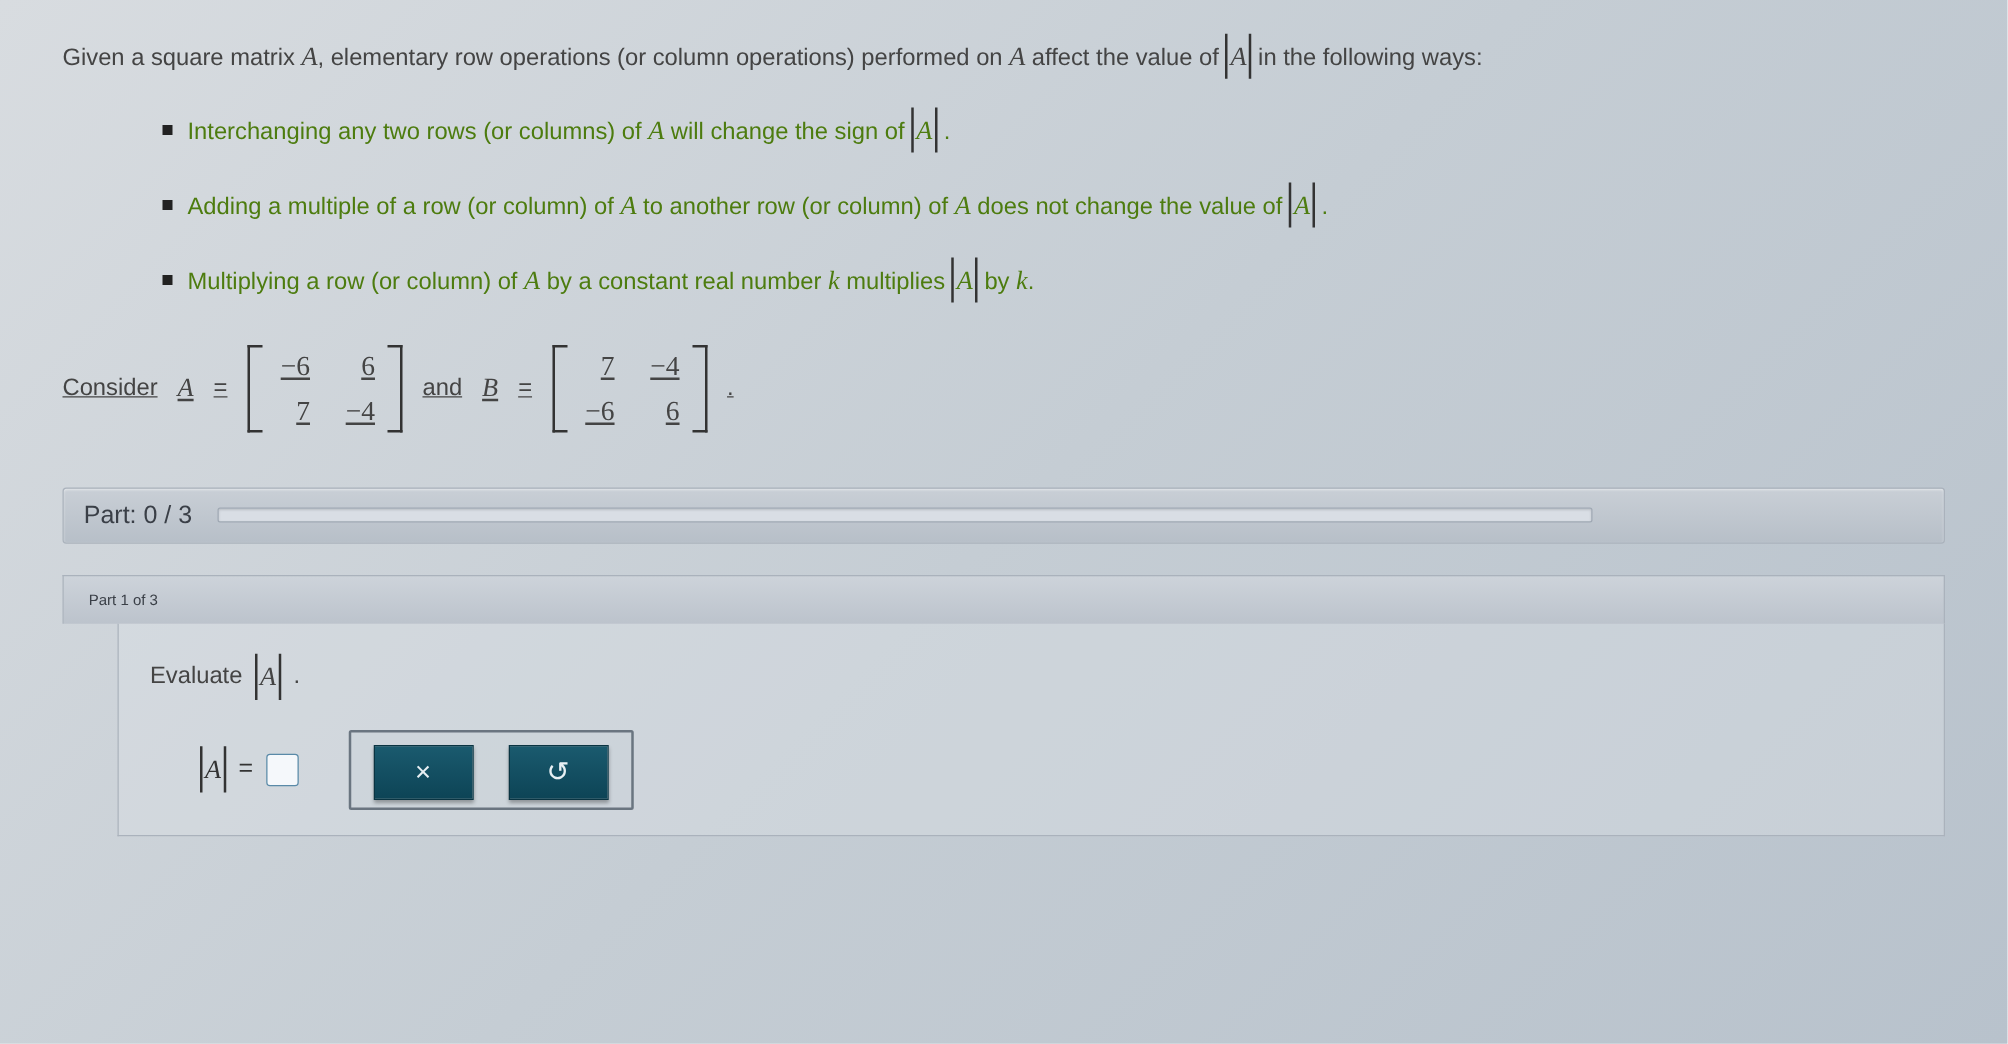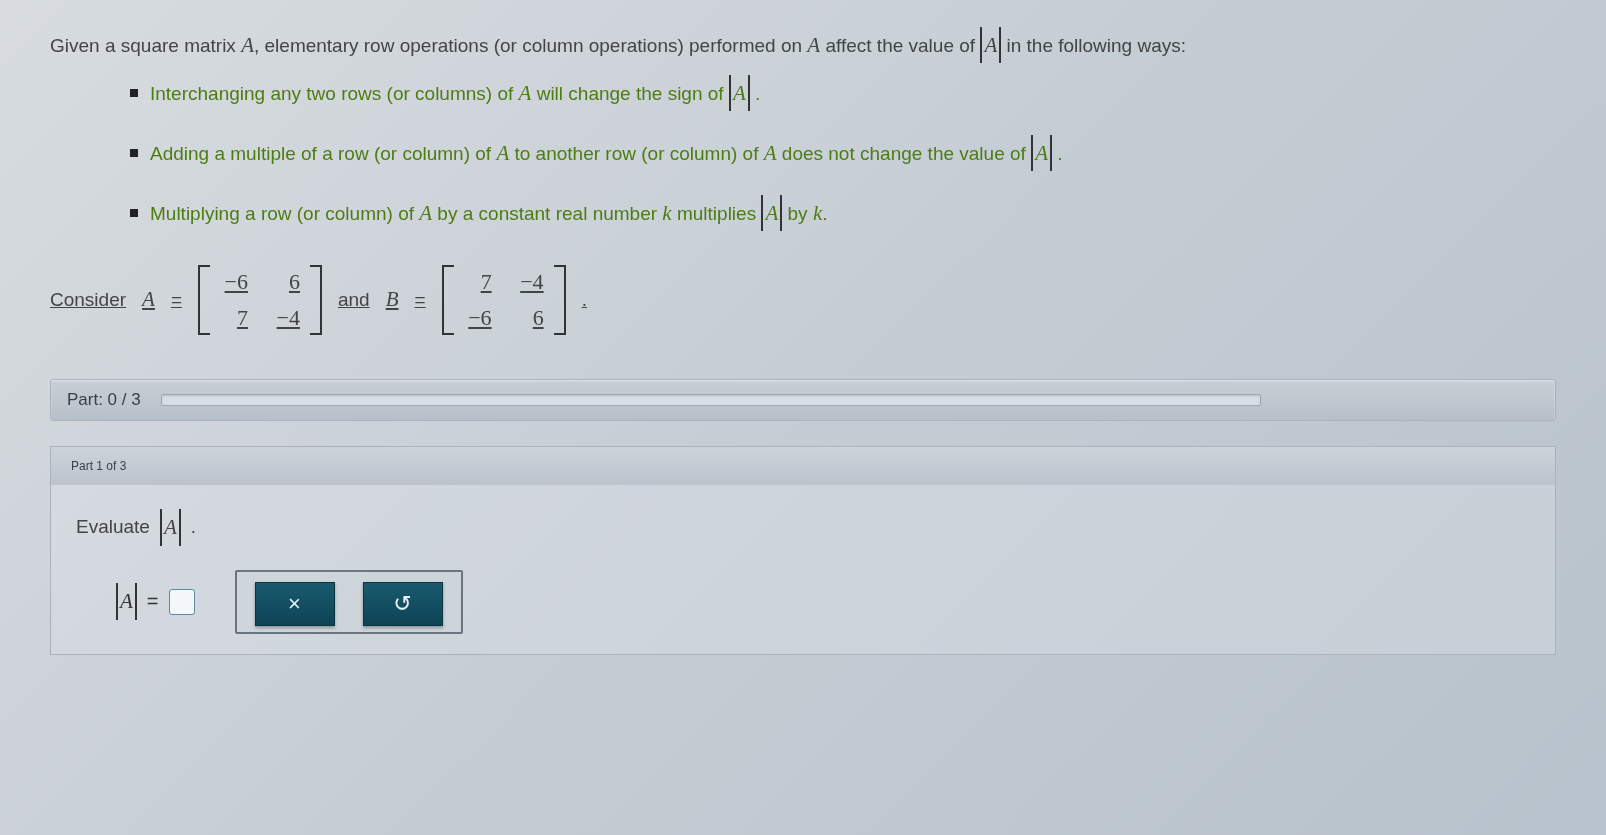--- a/index.html
+++ b/index.html
@@ -7,21 +7,21 @@
     font-family: Verdana, Geneva, sans-serif;
     background: linear-gradient(135deg, #d8dce0 0%, #c5cdd4 50%, #b8c2cc 100%);
     min-height: 835px;
     padding: 30px 50px;
     color: #333;
   }
   .intro-text {
     font-size: 19px;
     color: #444;
     line-height: 1.5;
-    margin-bottom: 19px;
+    margin-bottom: 30px;
   }
   .bullet-list {
     margin-left: 80px;
     margin-bottom: 35px;
   }
   .bullet-item {
     font-size: 19px;
     color: #4d7c0f;
     margin-bottom: 35px;
     display: flex;
@@ -87,21 +87,21 @@
     background: linear-gradient(180deg, #c9cfd6, #b7bfc8);
     border: 1px solid #aab2bc;
     border-radius: 3px;
     padding: 10px 16px;
     display: flex;
     align-items: center;
     gap: 20px;
     margin-bottom: 25px;
     box-shadow: inset 0 1px 2px rgba(255,255,255,0.5);
   }
-  .progress-bar .label { font-size: 17px; color: #3a3f47; }
+  .progress-bar .label { font-size: 20px; color: #3a3f47; }
   .progress-track {
     flex: 1;
     max-width: 1100px;
     height: 12px;
     background: #d9dee5;
     border: 1px solid #9fa8b3;
     border-radius: 2px;
     box-shadow: inset 0 1px 2px rgba(0,0,0,0.15);
   }
   .part-header {
@@ -110,20 +110,21 @@
     border-bottom: none;
     padding: 12px 20px;
     font-size: 12px;
     color: #3a3f47;
   }
   .part-body {
     background: rgba(220,225,230,0.4);
     border: 1px solid #aab2bc;
     border-top: none;
     padding: 30px 25px 20px;
+    margin-left: 44px;
   }
   .evaluate-line {
     display: flex;
     align-items: center;
     gap: 10px;
     font-size: 19px;
     color: #444;
     margin-bottom: 30px;
   }
   .answer-row {

